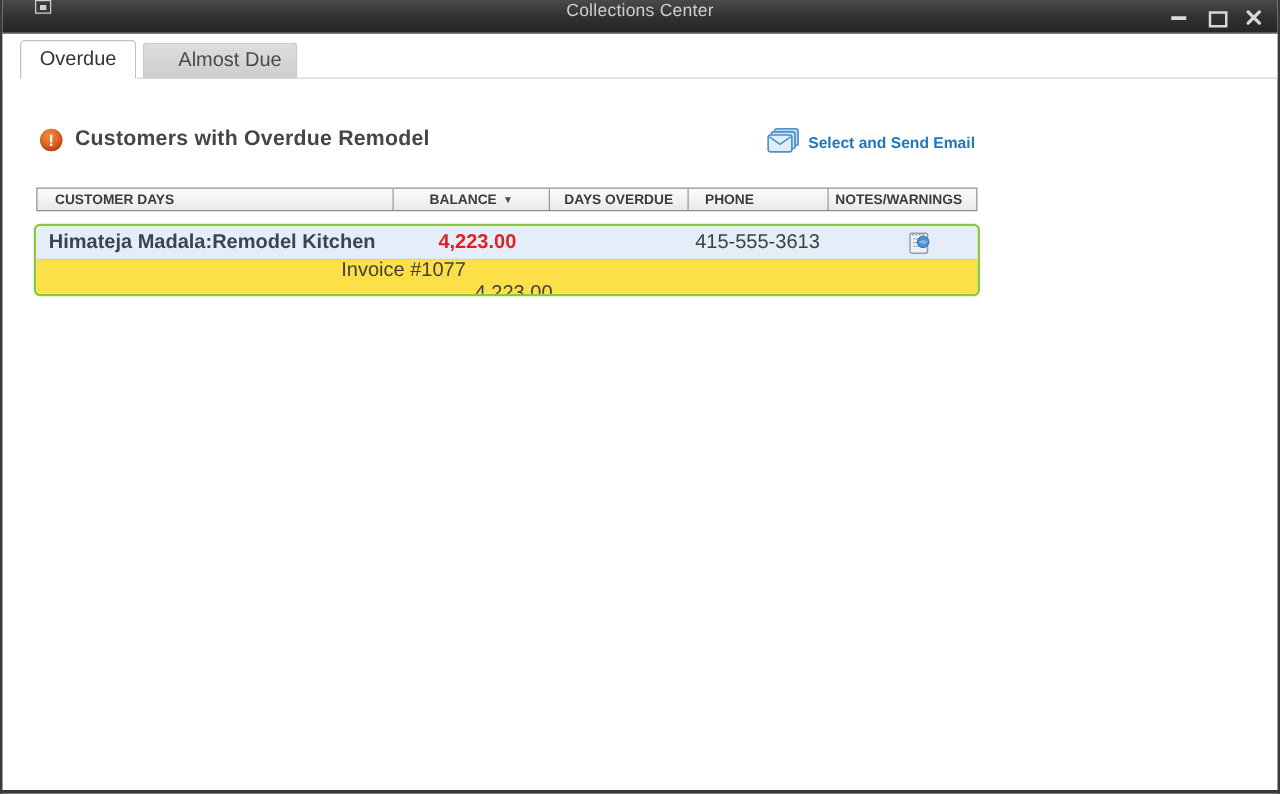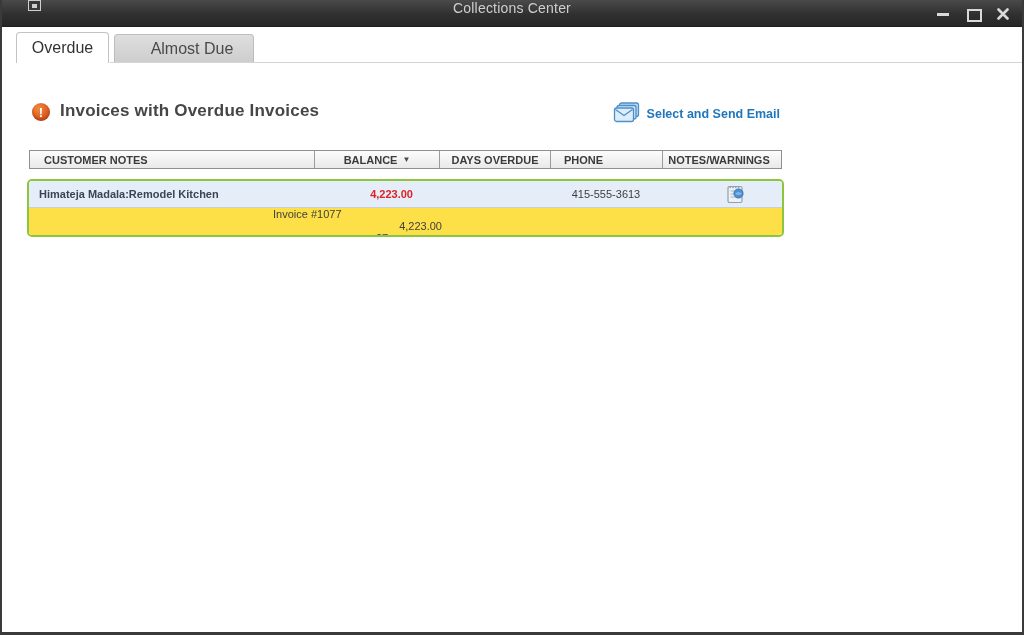--- a/index.html
+++ b/index.html
@@ -45,21 +45,21 @@
     position:absolute; bottom:0; height:29px;
     display:flex; align-items:center; justify-content:center;
     font-size:16px; color:#4a4a4a; cursor:pointer;
     border-top-left-radius:4px; border-top-right-radius:4px;
   }
   .tab-active {
     left:14px; width:93px; background:#ffffff; z-index:2;
     border:1px solid #c2c2c2; border-bottom:none; height:31px; color:#333;
   }
   .tab-inactive {
-    left:112px; width:140px; background:linear-gradient(#dedede,#cdcdcd);
+    left:112px; width:124px; background:linear-gradient(#dedede,#cdcdcd);
     border:1px solid #bdbdbd; border-bottom:none;padding-left:16px;
   }
 
   
   .heading-row { position:absolute; top:100px; left:30px; right:30px; height:28px; }
   .alert-icon {
     position:absolute; left:0; top:3px; width:18px; height:18px; border-radius:50%;
     background:radial-gradient(circle at 35% 30%, #f08a3c, #d9531e 70%, #c24715);
     box-shadow:inset 0 -2px 3px rgba(120,40,0,.4);
     display:flex; align-items:center; justify-content:center;
@@ -92,21 +92,21 @@
   .th-days   { width:111px; justify-content:center; }
   .th-phone  { width:112px; padding-left:13px; }
   .th-notes  { width:112px; justify-content:center; }
   .sort-arrow { font-size:8px; color:#4a4a4a; }
 
   .group {
     margin:10px 0 0 -2px; width:757px;
     border:2px solid #8cc63e; border-radius:5px;
     overflow:hidden; background:#fff;
   }
-  .row { display:flex; height:27px; align-items:center; font-size:11px; color:#404040; cursor:pointer; }
+  .row { display:flex; height:27px; align-items:center; font-size:16px; color:#404040; cursor:pointer; }
   .row-customer { background:#e4edf8; border-bottom:1px solid #c9cfd6; }
   .row-invoice  { background:#fde047;flex-direction:column; }
   .cell-name   { width:285px; padding-left:10px; }
   .cell-balance{ width:125px; text-align:right; padding-right:26px; }
   .cell-days   { width:111px; padding-left:26px; }
   .cell-phone  { width:112px; text-align:center; }
   .cell-notes  { width:112px; display:flex; justify-content:center; }
   .row-customer .cell-name { font-weight:bold; color:#3a4553; }
   .balance-red { color:#de2126; font-weight:bold; }
   .note-btn { margin-left:36px; cursor:pointer; width:20px; height:19px; }
@@ -134,37 +134,37 @@
     <div class="tab tab-active">
       <span>Overdue</span>
     </div>
     <div class="tab tab-inactive">
       <span>Almost Due</span>
     </div>
   </div>
 
   <div class="heading-row">
     <div class="alert-icon">!</div>
-    <div class="heading-text">Invoices with Overdue Invoices</div>
+    <div class="heading-text">Customers with Overdue Remodel</div>
     <div class="email-link">
       <svg width="27" height="23" viewBox="0 0 27 23">
         <rect x="6.5" y="1" width="19" height="13.5" rx="2" fill="#bcd9f0" stroke="#4d8fc9" stroke-width="1.3"></rect>
         <rect x="4" y="3.5" width="19" height="13.5" rx="2" fill="#cde4f6" stroke="#4d8fc9" stroke-width="1.3"></rect>
         <rect x="1.5" y="6" width="19" height="13.5" rx="2" fill="#ddeefa" stroke="#4d8fc9" stroke-width="1.3"></rect>
         <path d="M2.5 7.5 L11 13.5 L19.5 7.5" fill="none" stroke="#4d8fc9" stroke-width="1.3"></path>
       </svg>
       <span class="link-text">Select and Send Email</span>
     </div>
   </div>
 
   <div class="tbl">
 
     <div class="tbl-header">
       <div class="th th-name">
-        <span>CUSTOMER NOTES</span>
+        <span>CUSTOMER DAYS</span>
       </div>
       <div class="th th-balance">
         <span>BALANCE</span>
         <span class="sort-arrow">▼</span>
       </div>
       <div class="th th-days">
         <span>DAYS OVERDUE</span>
       </div>
       <div class="th th-phone">
         <span>PHONE</span>

